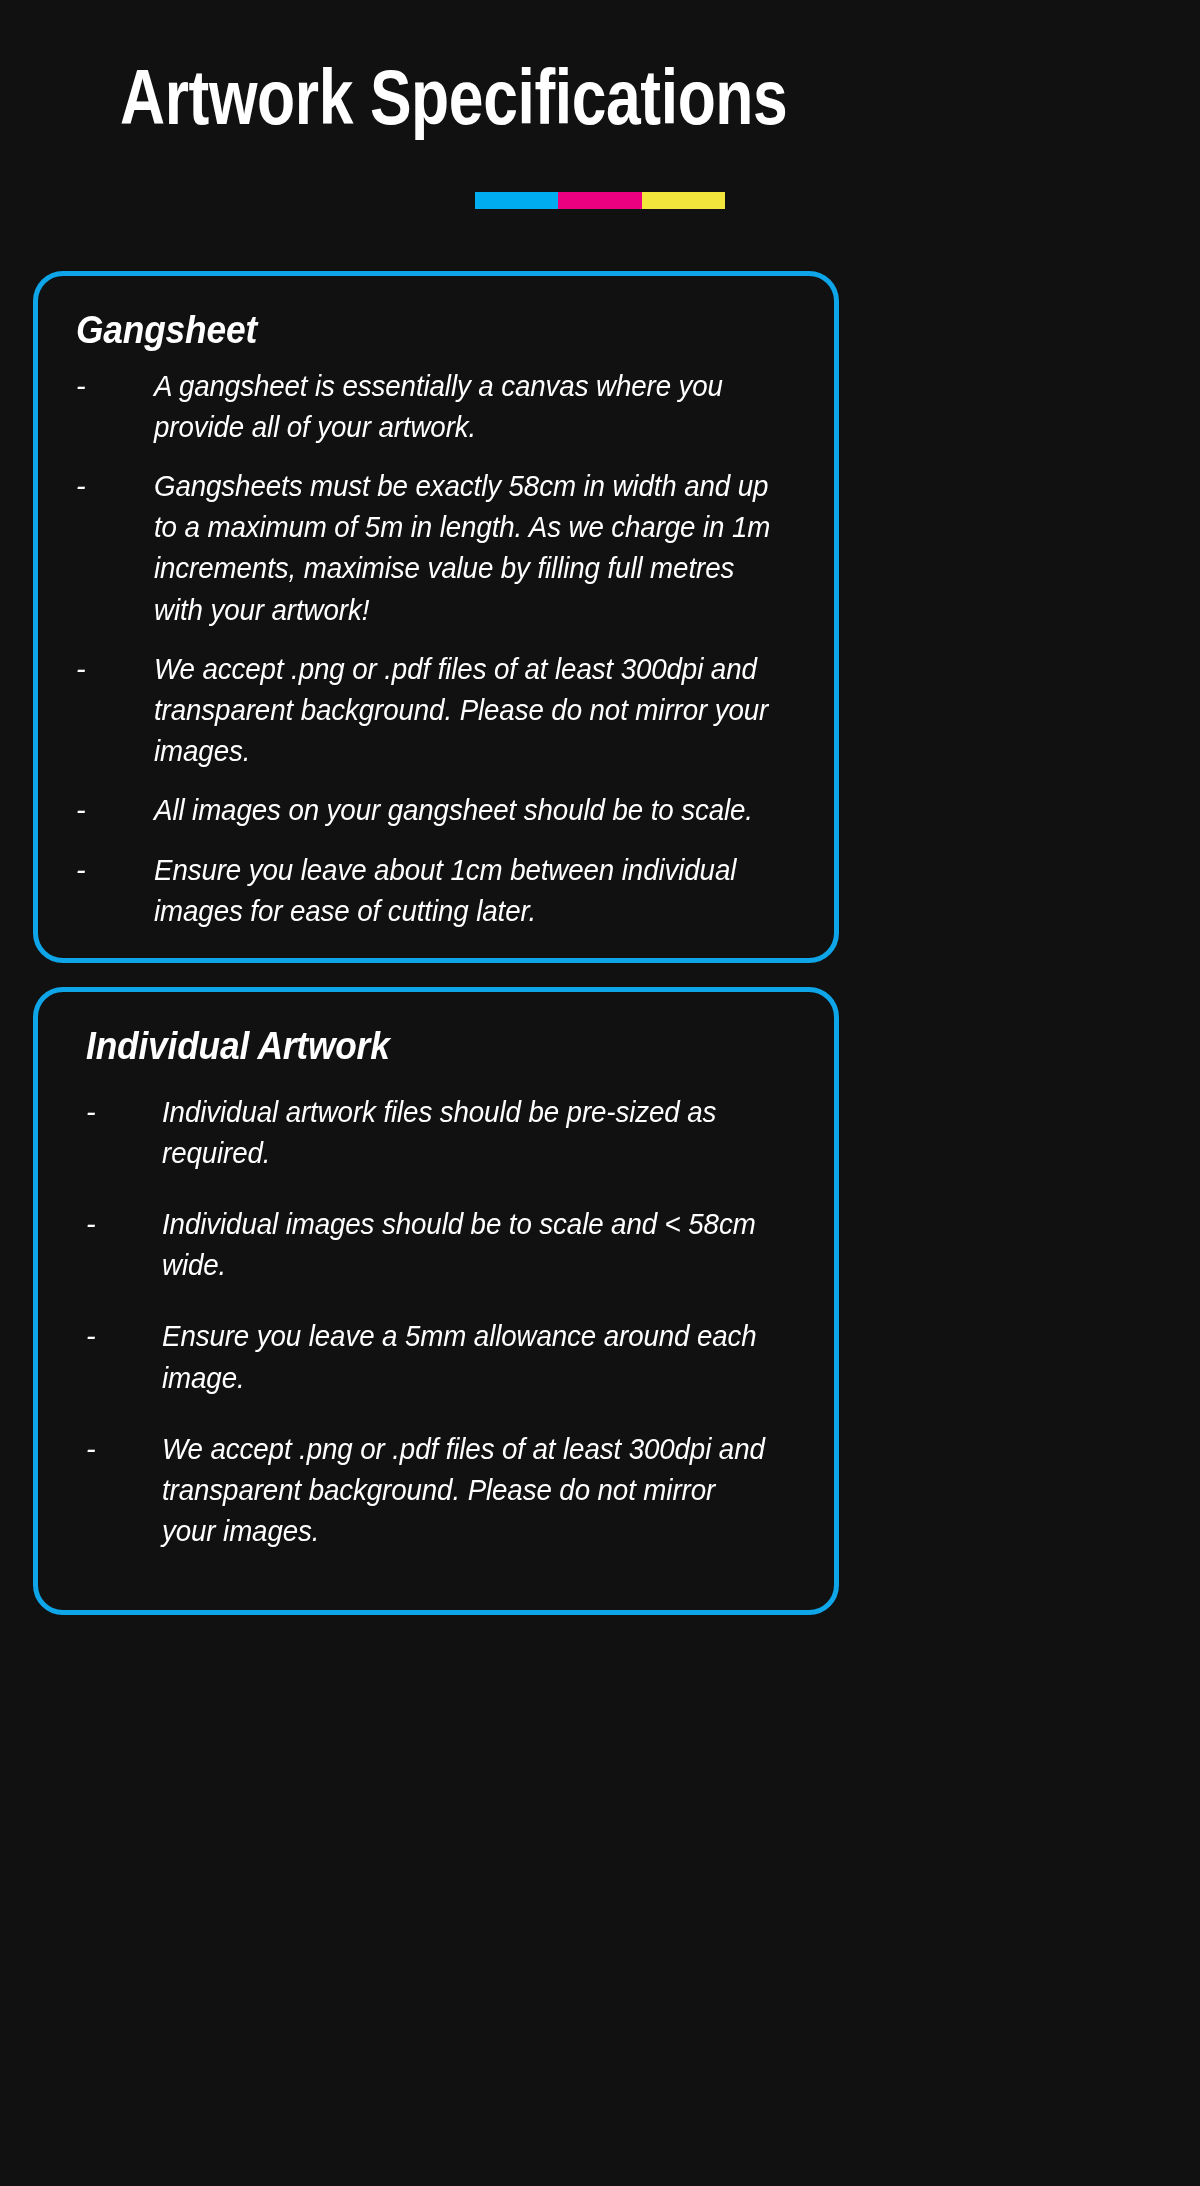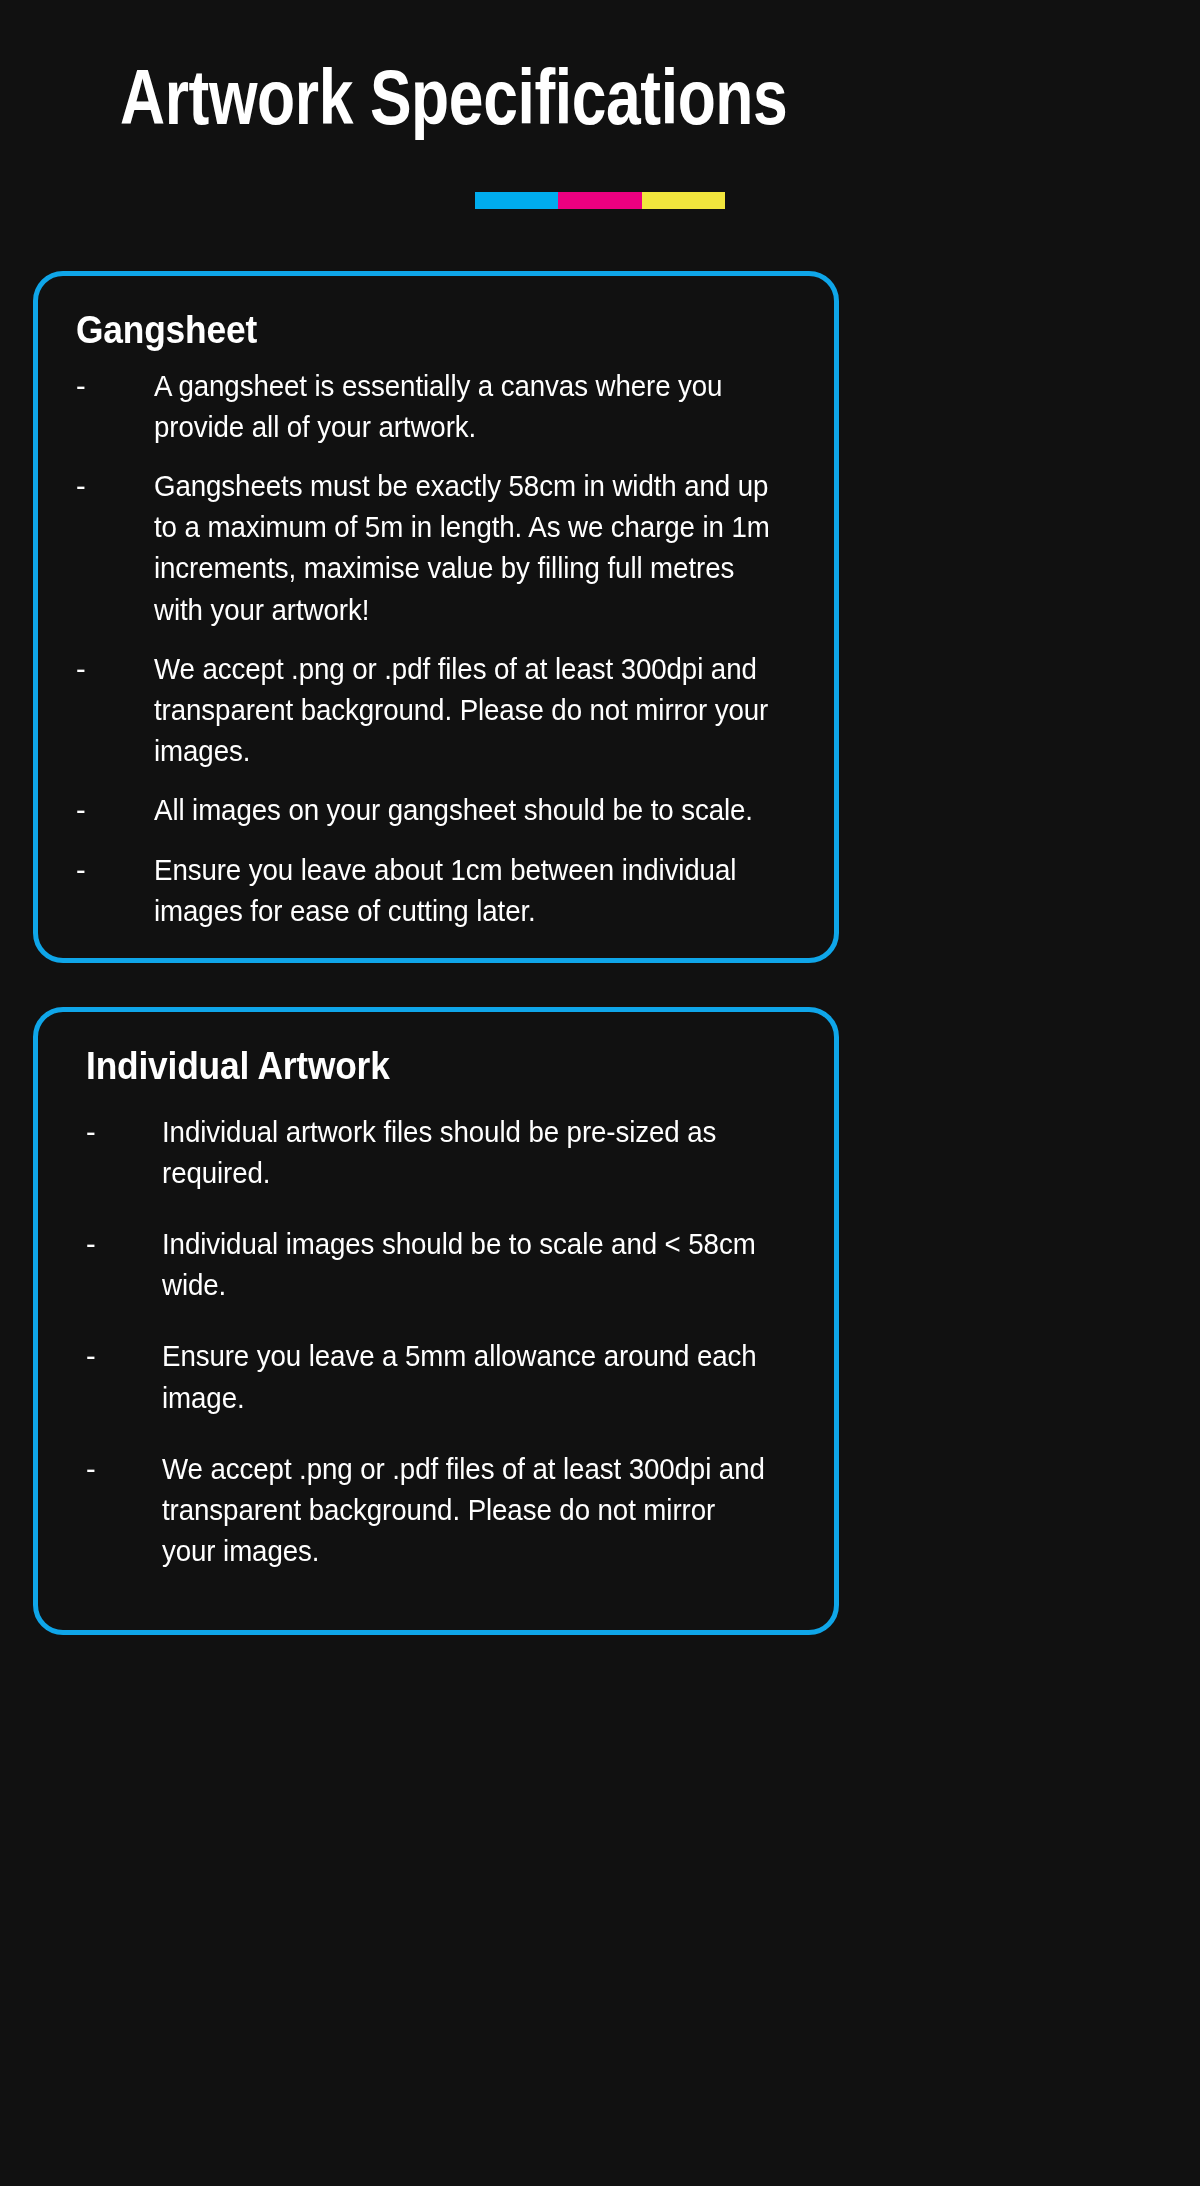--- a/index.html
+++ b/index.html
@@ -43,31 +43,32 @@
   .cmyk-seg {
     flex: 1 1 0;
     height: 100%;
   }
 
   
   .cards-wrap {
     margin-top: 62px;
     padding: 0 33px;
     box-sizing: border-box;
+    font-style: italic;
   }
   .spec-card {
     border: 5px solid #0FA6E9;
     border-radius: 30px;
     background: #111111;
     box-sizing: border-box;
     width: 806px;
     position: relative;
   }
   .spec-card + .spec-card {
-    margin-top: 44px;
+    margin-top: 24px;
   }
 
   .card-gangsheet {
     padding: 34px 30px 26px 38px;
   }
   .card-individual {
     padding: 34px 30px 58px 48px;
   }
 
   .card-heading {

